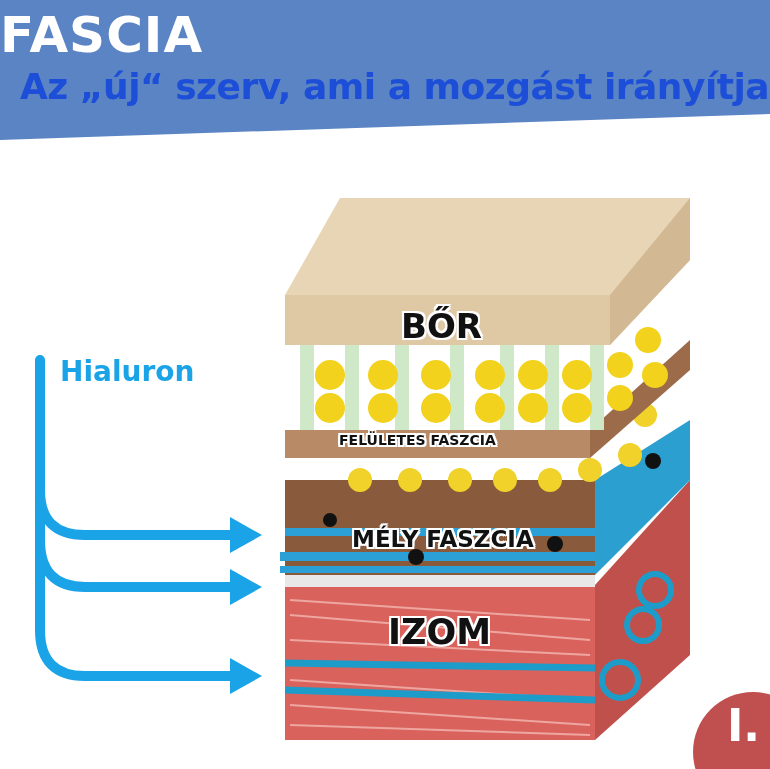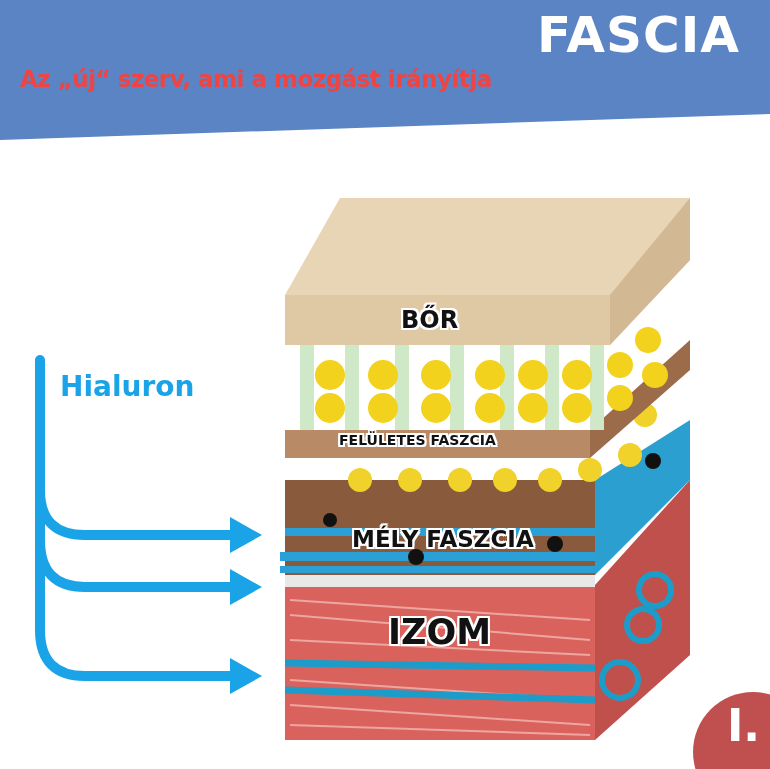--- a/index.html
+++ b/index.html
@@ -1,23 +1,23 @@
 <!DOCTYPE html>
 <html><head>
 <meta charset="utf-8">
 <style>
   html, body { margin:0; padding:0; }
   body { width:770px; height:769px; background:#ffffff; position:relative; overflow:hidden;
          font-family:"DejaVu Sans", sans-serif; }
   .banner { position:absolute; left:0; top:0; width:770px; height:150px; }
-  .title { position:absolute; left:0; width:740px; top:6px; text-align:right; color:#fff;
+  .title { position:absolute; left:0; width:740px; top:6px; text-align:left; color:#fff;
            font-size:50px; font-weight:bold; letter-spacing:1px; }
-  .subtitle { position:absolute; left:20px; top:66px; color:#ef4444; font-size:23px; font-weight:bold;
+  .subtitle { position:absolute; left:20px; top:66px; color:#1d4ed8; font-size:36px; font-weight:bold;
               white-space:nowrap; letter-spacing:-0.5px; }
-  .hialuron { position:absolute; left:60px; top:370px; color:#1aa3e6; font-size:28px; font-weight:bold; }
+  .hialuron { position:absolute; left:60px; top:355px; color:#1aa3e6; font-size:28px; font-weight:bold; }
   .label { position:absolute; font-weight:bold; color:#111; white-space:nowrap;
            text-shadow: 2px 0 #fff, -2px 0 #fff, 0 2px #fff, 0 -2px #fff,
                         2px 2px #fff, -2px -2px #fff, 2px -2px #fff, -2px 2px #fff; }
   .badge { position:absolute; left:693px; top:692px; width:120px; height:120px; border-radius:50%;
            background:#c05050; }
   .badge-text { position:absolute; left:727px; top:700px; color:#fff; font-size:44px; font-weight:bold; }
 </style>
 </head>
 <body>
 
@@ -117,19 +117,19 @@
       <circle cx="620" cy="398" r="13"></circle>
     <circle cx="648" cy="340" r="13"></circle>
       <circle cx="655" cy="375" r="13"></circle>
   </g>
 
   <polygon points="340,198 690,198 690,260 610,345 285,345 285,295" fill="#e8d5b5"></polygon>
   <polygon points="285,295 610,295 610,345 285,345" fill="#dfc8a4"></polygon>
   <polygon points="610,295 690,198 690,260 610,345" fill="#d2b893"></polygon>
 </svg>
 
-<div class="label" style="left:401px;top:306px;font-size:24px">BŐR</div>
+<div class="label" style="left:401px;top:306px;font-size:34px">BŐR</div>
 <div class="label" style="left:339px;top:432px;font-size:14px">FELÜLETES FASZCIA</div>
 <div class="label" style="left:352px;top:526px;font-size:23px">MÉLY FASZCIA</div>
 <div class="label" style="left:388px;top:612px;font-size:35px">IZOM</div>
 
 <div class="badge"></div>
 <div class="badge-text">I.</div>
 
 </body></html>

